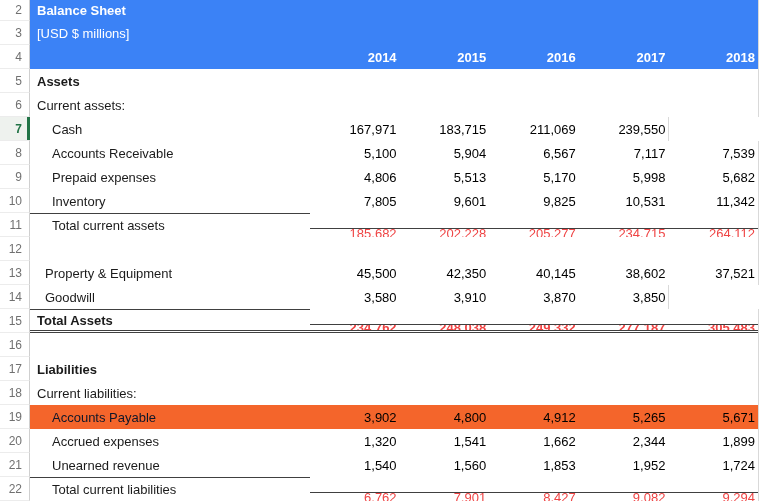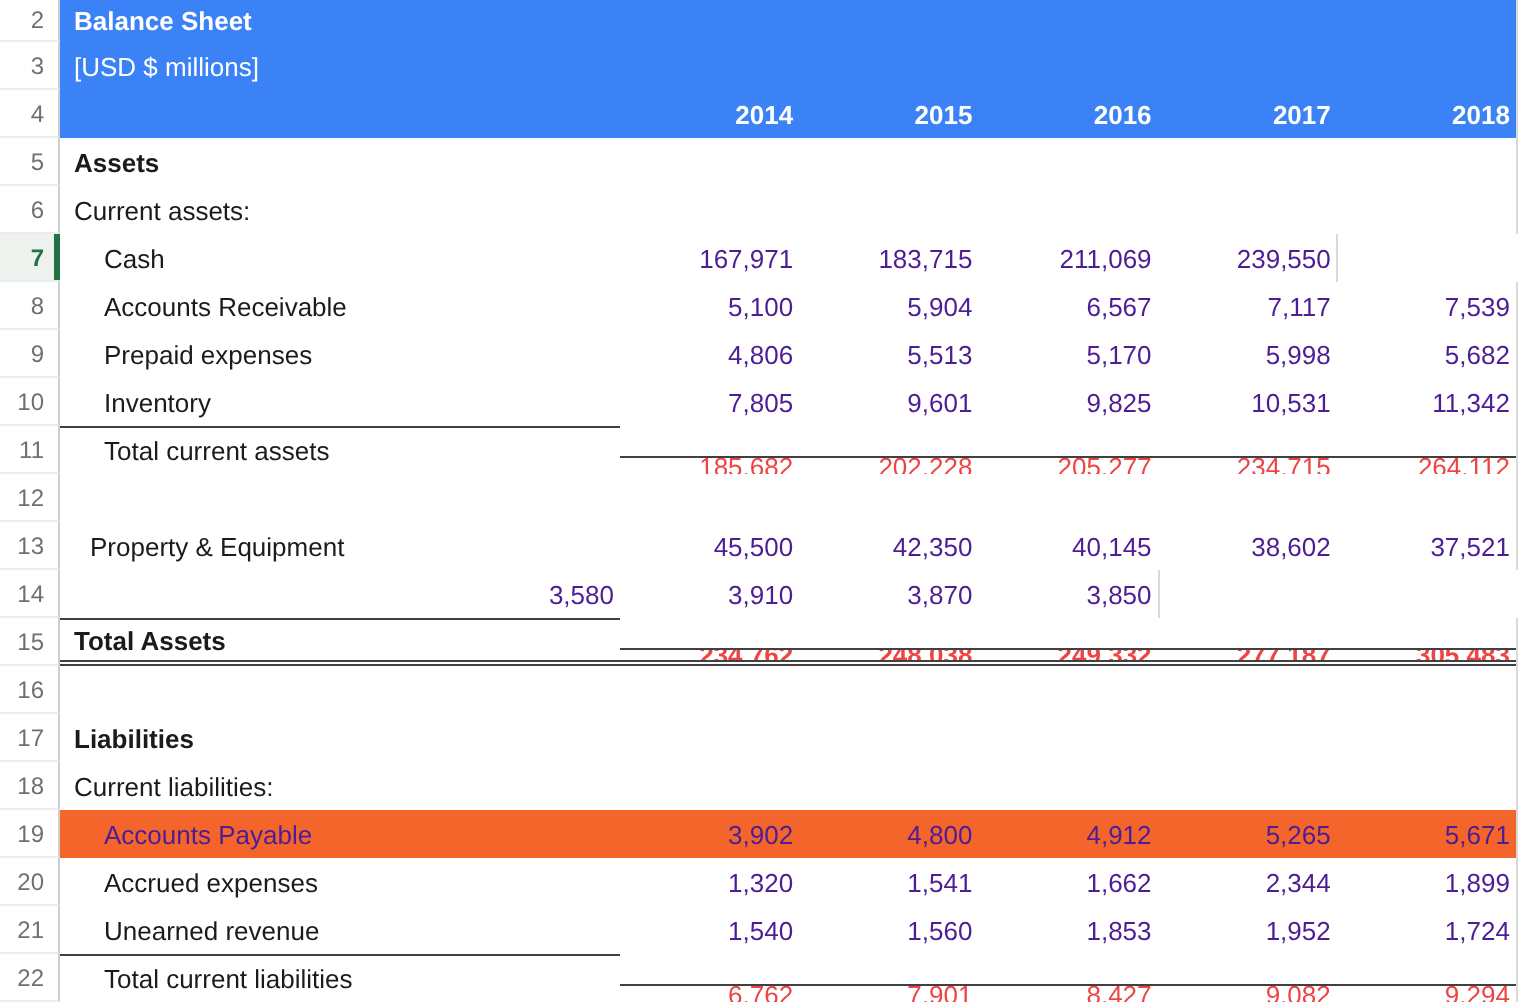--- a/index.html
+++ b/index.html
@@ -20,24 +20,24 @@
   .gutter.sel::after {
     content:""; position:absolute; right:-1px; top:0; bottom:0; width:3px; background:#217346;
   }
 
   .cell { display:flex; align-items:center; overflow:hidden; white-space:nowrap; }
   .label-cell { padding-left:7px; }
   .val { justify-content:flex-end; padding-right:3px; }
 
   .navy { background:#3b82f6; color:#ffffff; }
   .bold { font-weight:bold; }
-  .blue { color:#4c1d95; }
+  .blue { color:#000000; }
   .blackval { color:#ef4444;margin-top:15px; }
   .hl { background:#f4652b; }
-  .hl.label-cell { color:#4c1d95; }
+  .hl.label-cell { color:#0f172a; }
 
   .bt { border-top:1px solid #404040; }
   .dbl { border-top:1px solid #404040; border-bottom:3px double #404040; }
 
   .strip { background:#fff; border-left:1px solid #d9d9d9; }
 </style>
 </head>
 <body>
 
 <div class="sheet">
@@ -155,20 +155,21 @@
       <div class="cell label-cell" style="padding-left: 15px;">Property &amp; Equipment</div>
       <div class="cell val blue">45,500</div>
       <div class="cell val blue">42,350</div>
       <div class="cell val blue">40,145</div>
       <div class="cell val blue">38,602</div>
       <div class="cell val blue">37,521</div>
       <div class="cell strip"></div>
     </div>
     <div class="row">
       <div class="gutter">14</div>
+      <div class="cell label-cell" style="padding-left: 15px;">Goodwill</div>
       <div class="cell val blue">3,580</div>
       <div class="cell val blue">3,910</div>
       <div class="cell val blue">3,870</div>
       <div class="cell val blue">3,850</div>
       <div class="cell strip"></div>
     </div>
     <div class="row">
       <div class="gutter">15</div>
       <div class="cell label-cell bold dbl" style="padding-left: 7px;">Total Assets</div>
       <div class="cell val blackval bold dbl">234,762</div>

